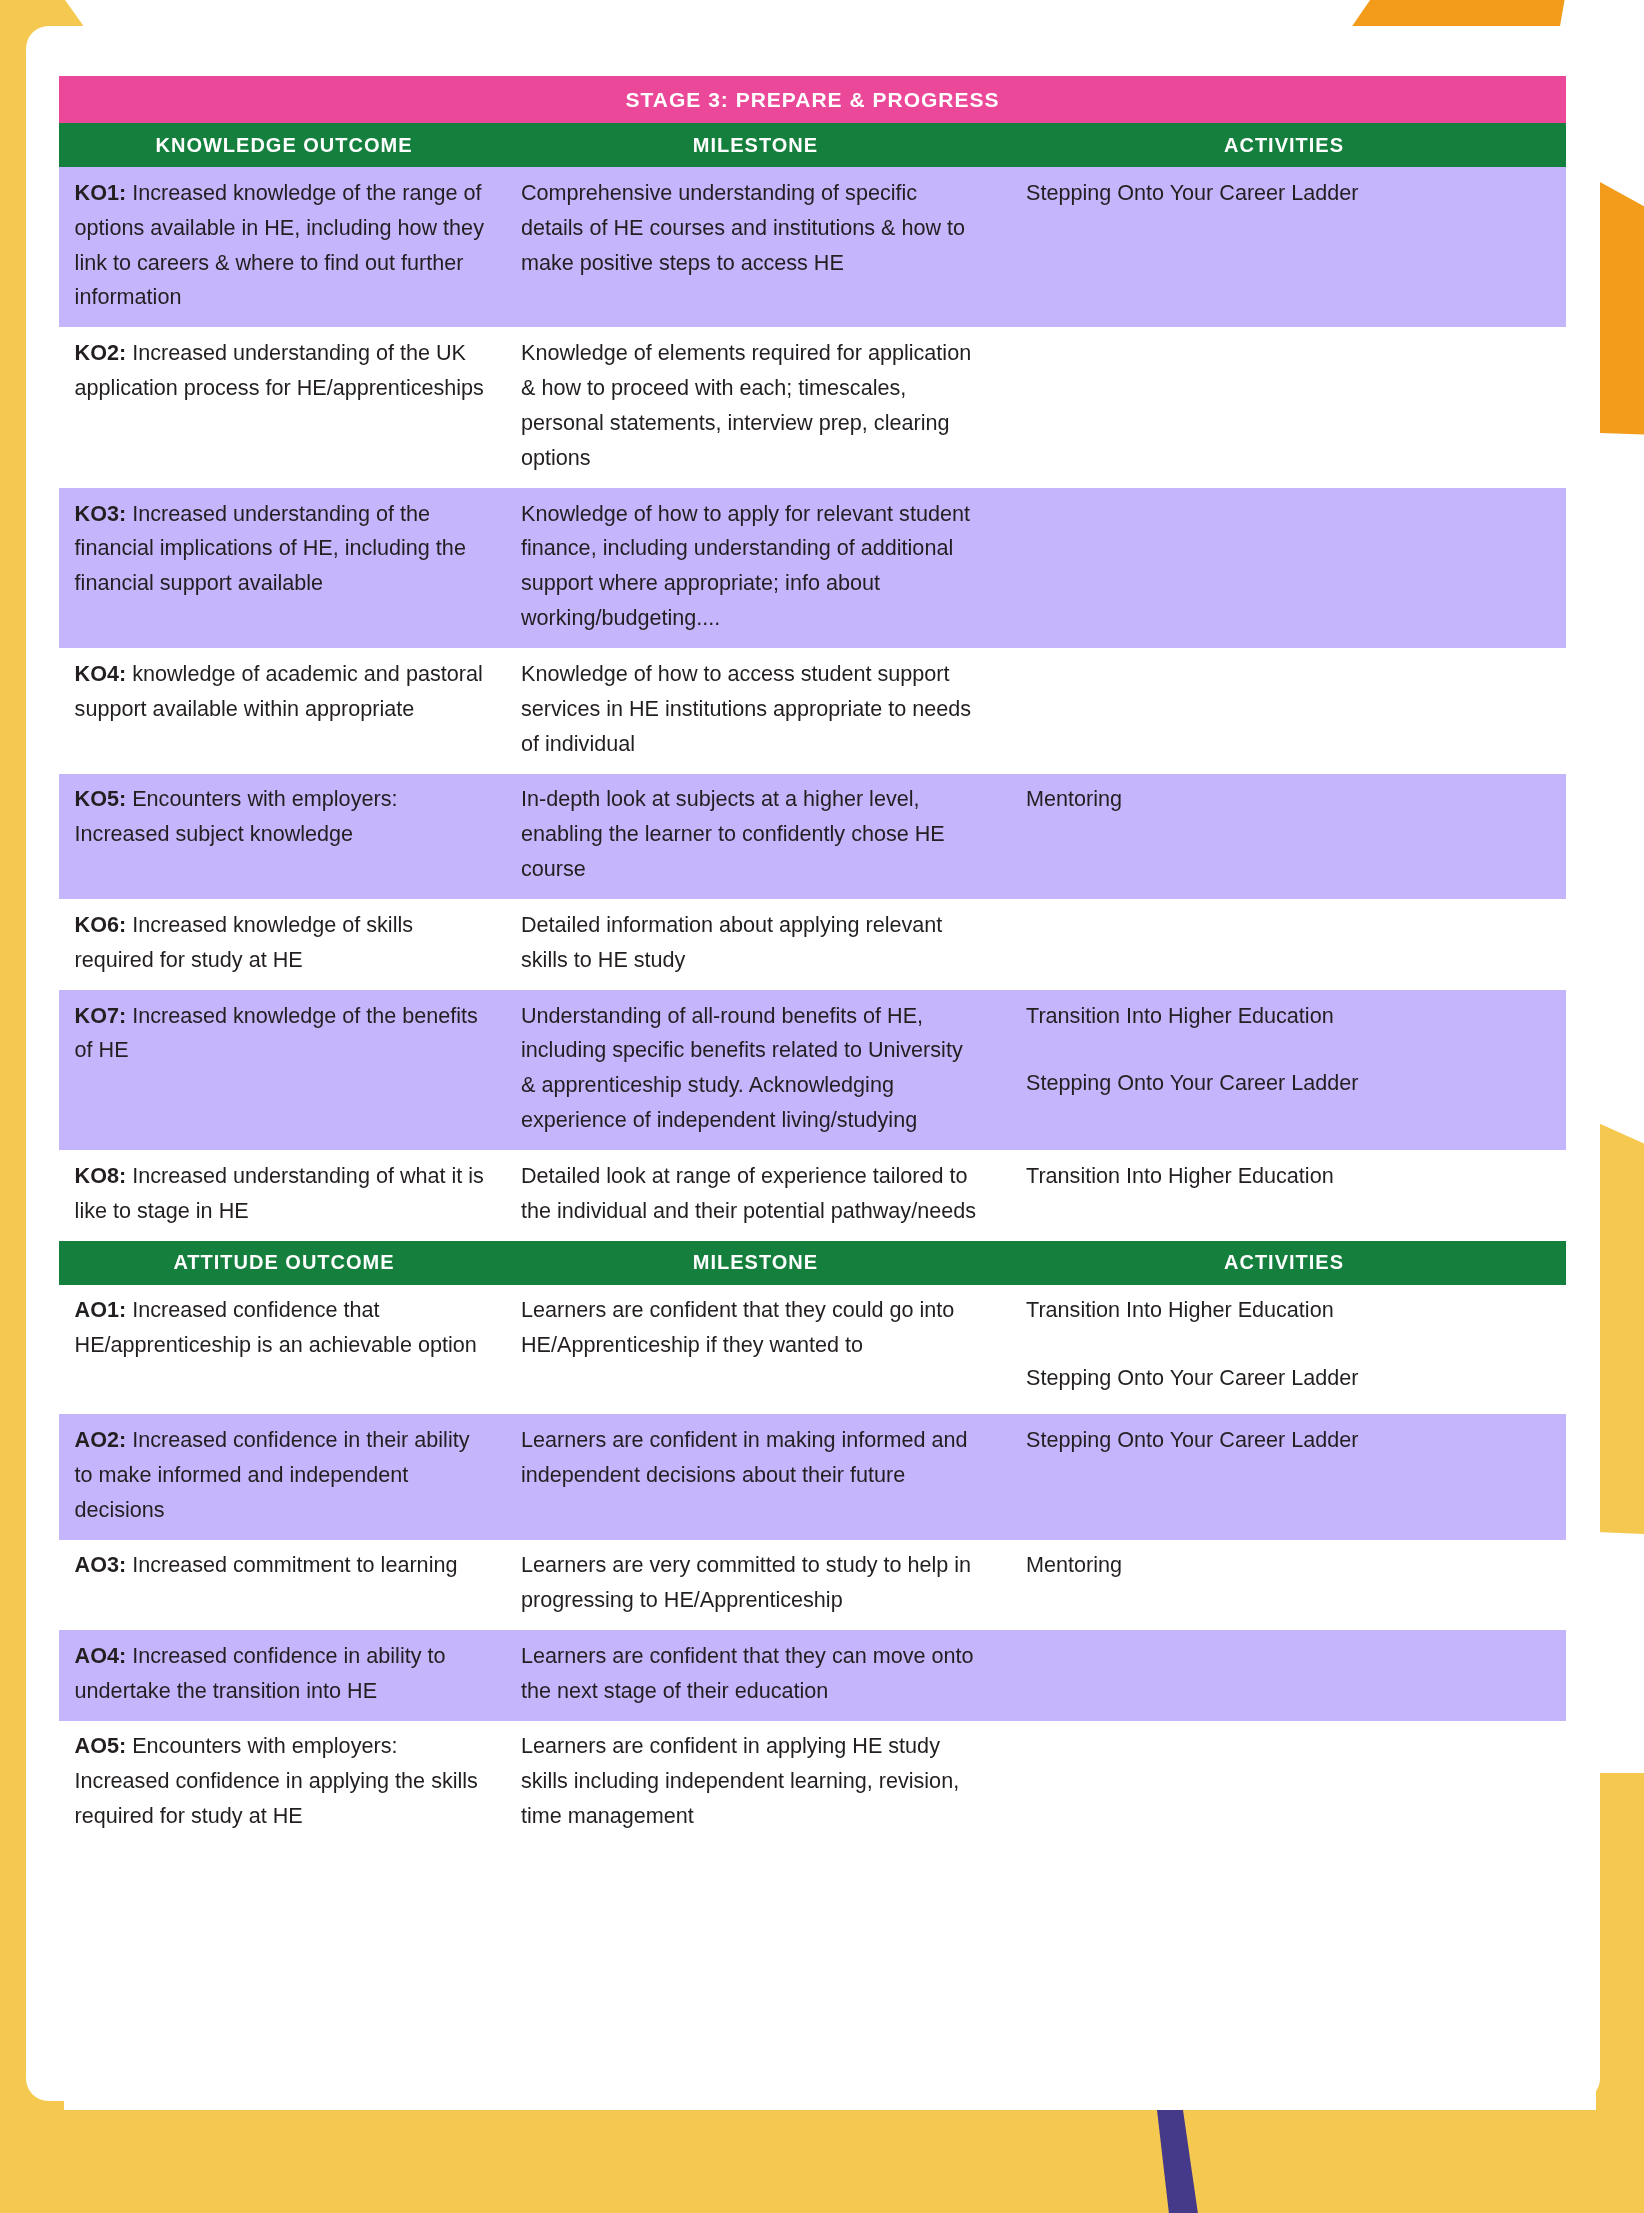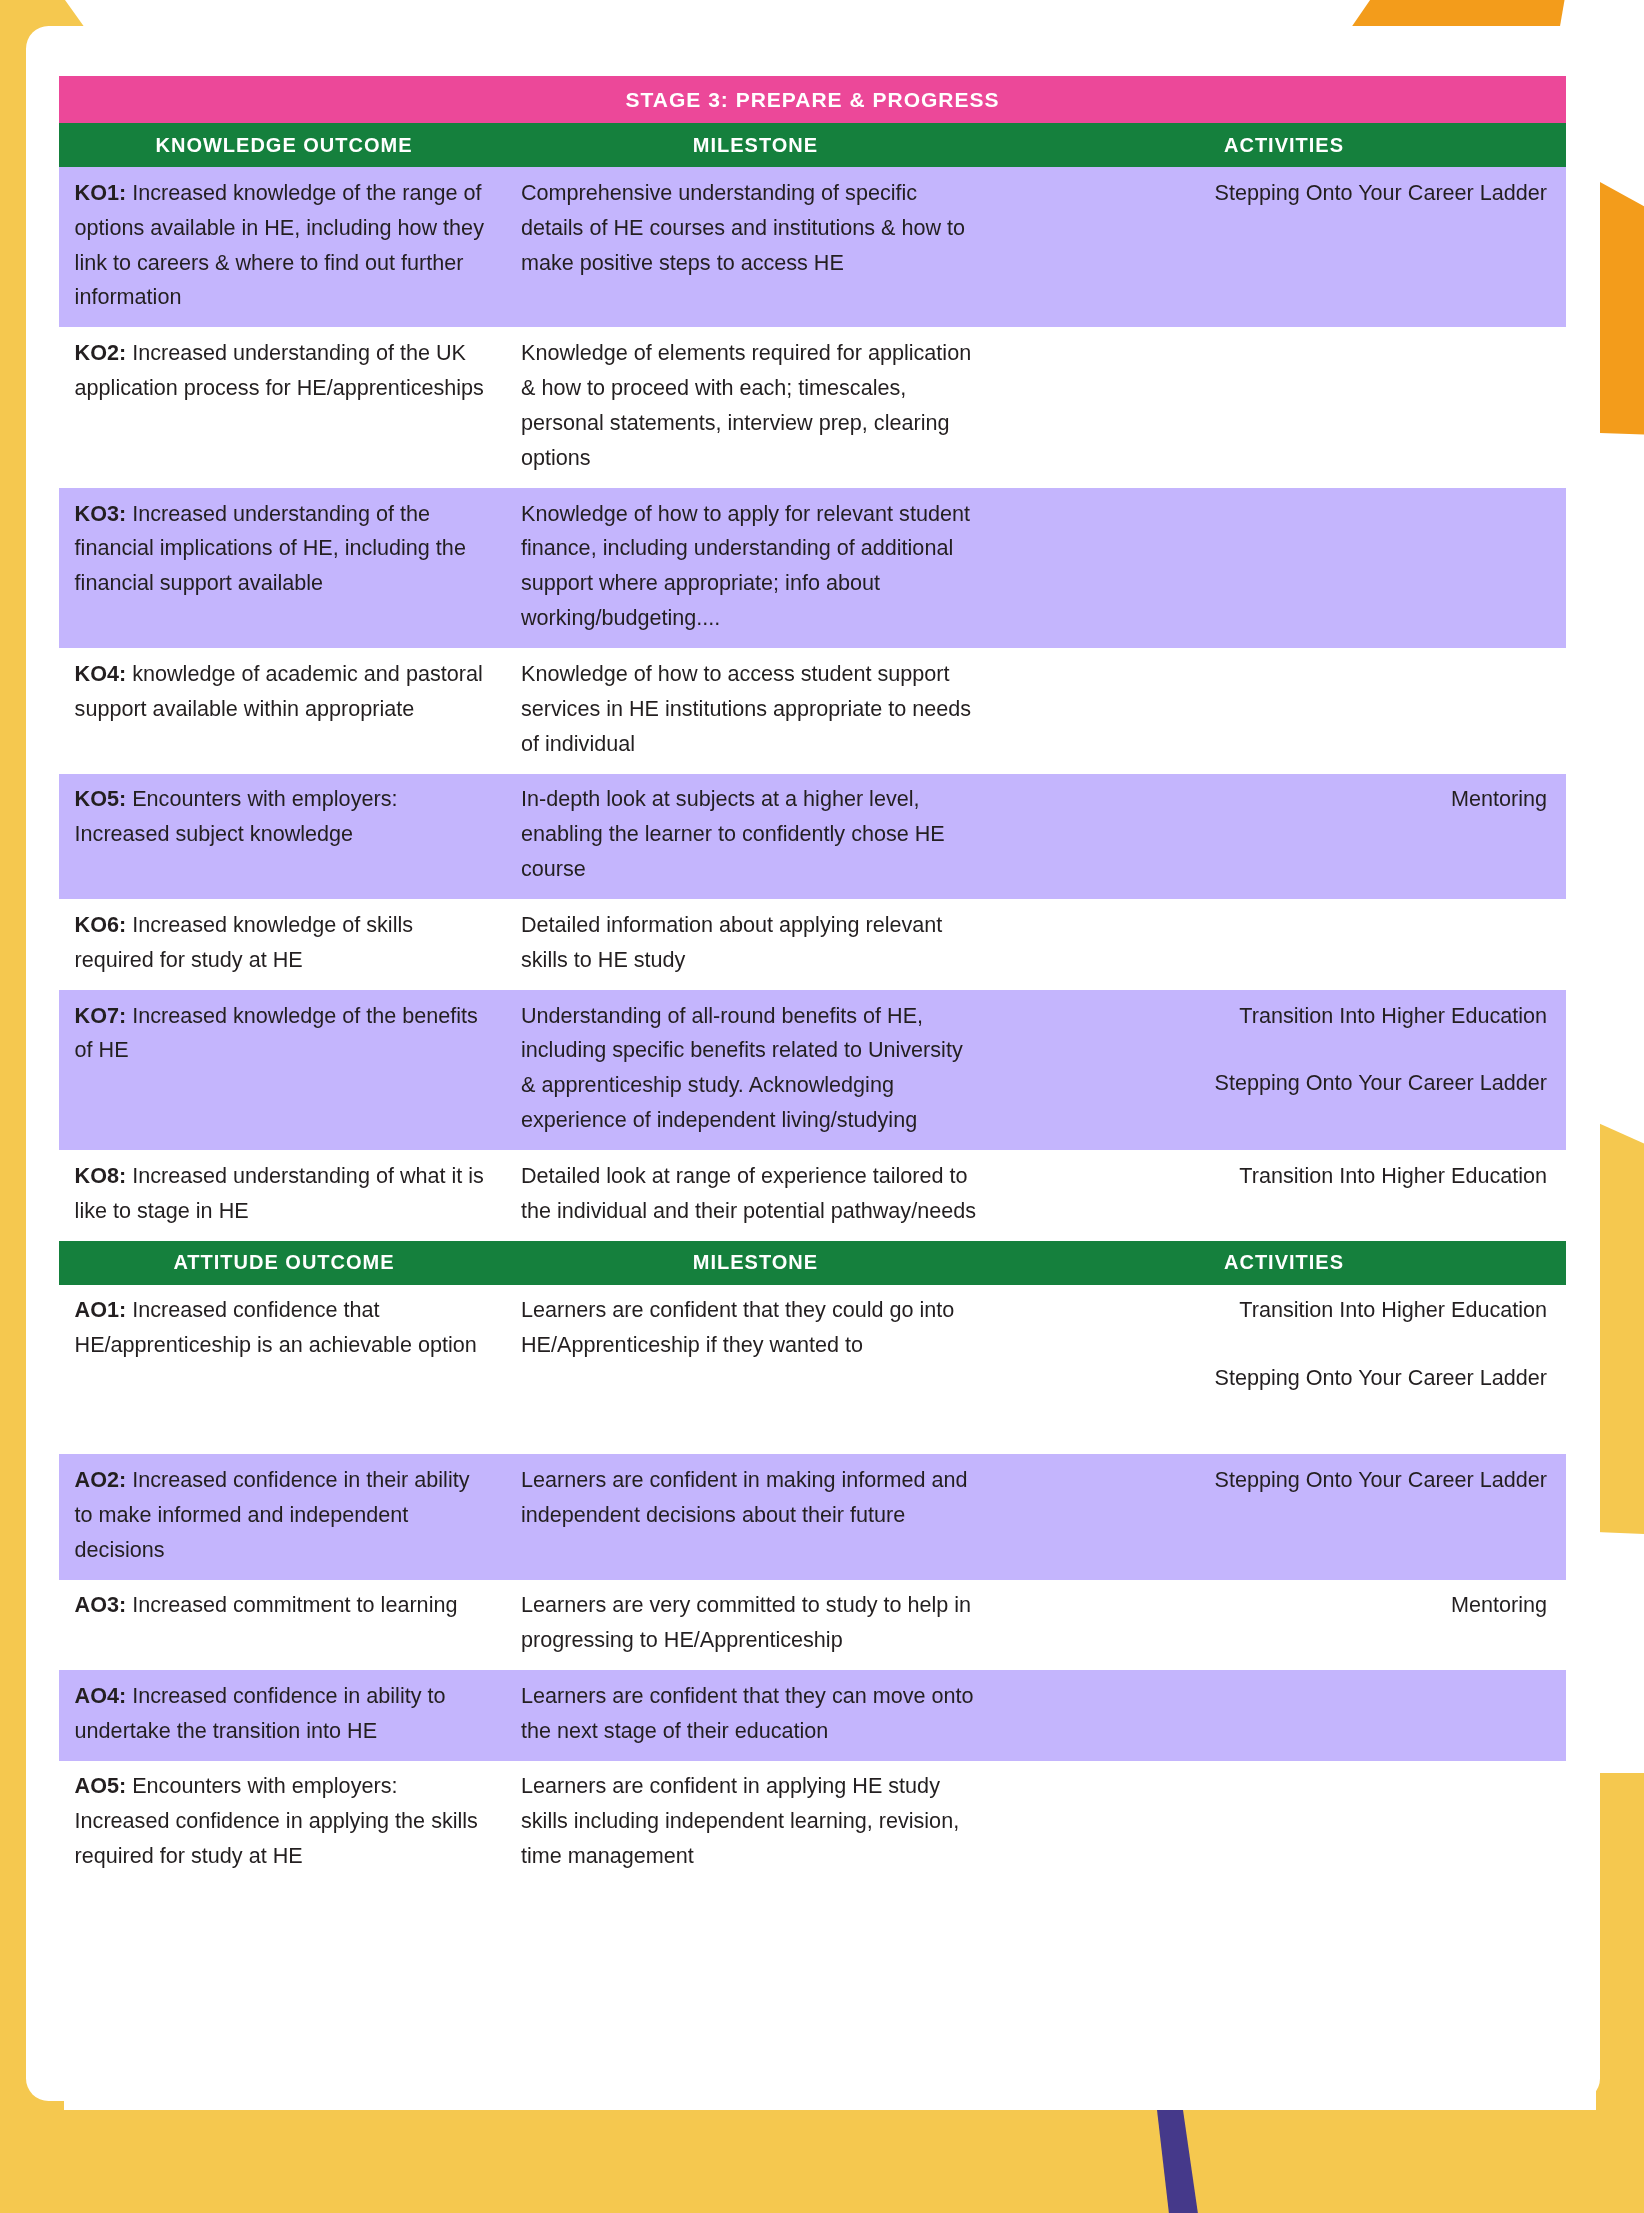--- a/index.html
+++ b/index.html
@@ -111,21 +111,21 @@
     font-size: 21.6px;
     line-height: 1.62;
     color: #231f20;
     vertical-align: top;
     padding: 8.6px 19px 12px 15.6px;
   }
   .data-row.shaded td { background: #c4b5fd; }
   .data-row.plain  td { background: #ffffff; }
   .data-row td.c-outcome { padding-left: 15.6px; }
   .data-row td.c-mile    { padding-left: 12px; }
-  .data-row td.c-act     { padding-left: 24px; text-align: right; }
+  .data-row td.c-act     { padding-left: 24px; }
 
   .code { font-weight: bold; }
 
   .act-line { display: block; }
   .act-line + .act-line { margin-top: 33px; }
   .tail-pad { height: 54px; }
 </style>
 </head>
 <body>
 
@@ -216,21 +216,21 @@
               </td>
           </tr>
 
           <tr class="col-header-row">
             <td>ATTITUDE OUTCOME</td>
             <td>MILESTONE</td>
             <td>ACTIVITIES</td>
           </tr>
 
           <tr class="data-row plain">
-            <td class="c-outcome" style="padding-bottom:91px;"><span class="code">AO1:</span><span>  Increased confidence that HE/apprenticeship is an achievable option</span></td>
+            <td class="c-outcome" style="padding-bottom:51px;"><span class="code">AO1:</span><span>  Increased confidence that HE/apprenticeship is an achievable option</span></td>
             <td class="c-mile">Learners are confident that they could go into HE/Apprenticeship if they wanted to</td>
             <td class="c-act">
               <span class="act-line">Transition Into Higher Education</span>
               <span class="act-line">Stepping Onto Your Career Ladder</span>
             </td>
           </tr>
 
           <tr class="data-row shaded">
             <td class="c-outcome"><span class="code">AO2:</span><span>  Increased confidence in their ability to make informed and independent decisions</span></td>
             <td class="c-mile">Learners are confident in making informed and independent decisions about their future</td>

